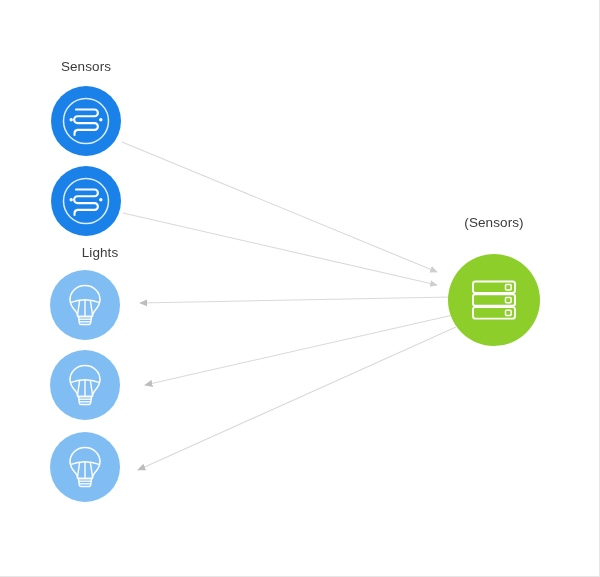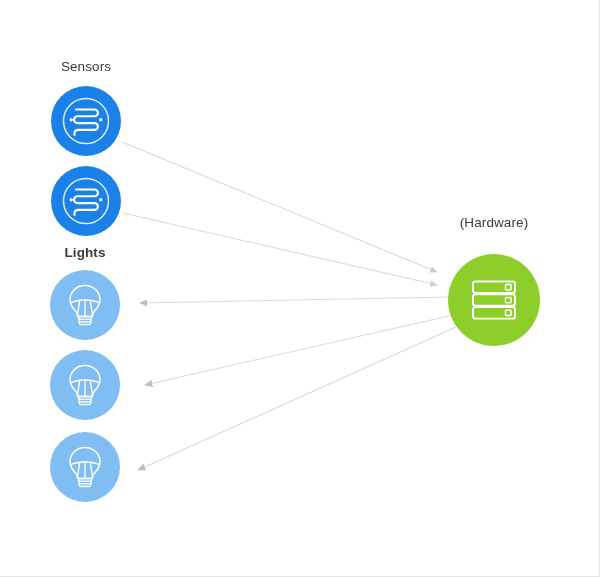--- a/index.html
+++ b/index.html
@@ -96,21 +96,21 @@
 
   <div class="node node-sensor" style="left:51px; top:166px; background:#1A81E8;">
     <svg class="node-icon" width="52" height="52" viewBox="0 0 52 52">
       <circle cx="26" cy="26" r="22.5" fill="none" stroke="#ffffff" stroke-width="1.5" opacity="0.85"></circle>
       <path d="M 16 14.5 L 34.5 14.5 A 3.4 3.4 0 0 1 34.5 21.3 L 17.5 21.3 A 3.4 3.4 0 0 0 17.5 28.1 L 34.5 28.1 A 3.4 3.4 0 0 1 34.5 34.9 L 17.5 34.9 A 3.6 3.6 0 0 0 14.5 38.2 L 14.5 40" fill="none" stroke="#ffffff" stroke-width="2.1" stroke-linecap="round" stroke-linejoin="round"></path>
       <circle cx="11.2" cy="24.8" r="1.7" fill="#ffffff"></circle>
       <circle cx="40.8" cy="24.8" r="1.7" fill="#ffffff"></circle>
     </svg>
   </div>
 
-  <div class="group-label" style="left:35px; top:245px; width:100px;font-weight:bold;">Lights</div>
+  <div class="group-label" style="left:50px; top:245px; width:100px;">Lights</div>
 
   <div class="node node-light" style="left:50px; top:270px; background:#7FBDF2;">
     <svg class="node-icon" width="50" height="50" viewBox="0 0 50 50">
       <path d="M 25 5.5 C 33.6 5.5 40 12 40 19.8 C 40 25.4 36.6 28.6 34.3 31.4 C 32.6 33.5 32.2 35 32.2 36.4 L 17.8 36.4 C 17.8 35 17.4 33.5 15.7 31.4 C 13.4 28.6 10 25.4 10 19.8 C 10 12 16.4 5.5 25 5.5 Z" fill="none" stroke="#ffffff" stroke-width="1.5" stroke-linejoin="round"></path>
       <path d="M 11.1 22.4 C 15.6 20.6 20.2 19.8 25 19.8 C 29.8 19.8 34.4 20.6 38.9 22.4" fill="none" stroke="#ffffff" stroke-width="1.4"></path>
       <line x1="19.6" y1="20.6" x2="17.3" y2="36.4" stroke="#ffffff" stroke-width="1.4"></line>
       <line x1="25" y1="19.8" x2="25" y2="36.4" stroke="#ffffff" stroke-width="1.4"></line>
       <line x1="30.4" y1="20.6" x2="32.7" y2="36.4" stroke="#ffffff" stroke-width="1.4"></line>
       <path d="M 18.4 36.4 L 31.6 36.4 L 30.6 43.2 A 1.6 1.6 0 0 1 29.1 44.5 L 20.9 44.5 A 1.6 1.6 0 0 1 19.4 43.2 Z" fill="none" stroke="#ffffff" stroke-width="1.5" stroke-linejoin="round"></path>
       <line x1="18.8" y1="39.2" x2="31.2" y2="39.2" stroke="#ffffff" stroke-width="1.3"></line>
@@ -138,21 +138,21 @@
       <line x1="19.6" y1="20.6" x2="17.3" y2="36.4" stroke="#ffffff" stroke-width="1.4"></line>
       <line x1="25" y1="19.8" x2="25" y2="36.4" stroke="#ffffff" stroke-width="1.4"></line>
       <line x1="30.4" y1="20.6" x2="32.7" y2="36.4" stroke="#ffffff" stroke-width="1.4"></line>
       <path d="M 18.4 36.4 L 31.6 36.4 L 30.6 43.2 A 1.6 1.6 0 0 1 29.1 44.5 L 20.9 44.5 A 1.6 1.6 0 0 1 19.4 43.2 Z" fill="none" stroke="#ffffff" stroke-width="1.5" stroke-linejoin="round"></path>
       <line x1="18.8" y1="39.2" x2="31.2" y2="39.2" stroke="#ffffff" stroke-width="1.3"></line>
       <line x1="19.1" y1="41.8" x2="30.9" y2="41.8" stroke="#ffffff" stroke-width="1.3"></line>
     </svg>
   </div>
 
   <div class="group-label" style="left:434px; top:215px; width:120px;">
-    <div>(Hardware)</div>
+    <div>(Sensors)</div>
   </div>
 
   <div class="node node-controller" style="left:448px; top:254px; background:#8DCE2B;">
     <svg class="node-icon" width="54" height="54" viewBox="0 0 54 54">
       <rect x="6" y="8.5" width="42" height="11.5" rx="2.4" ry="2.4" fill="none" stroke="#ffffff" stroke-width="1.9"></rect>
       <rect x="38.5" y="11.6" width="5.6" height="5.3" rx="0.9" ry="0.9" fill="none" stroke="#ffffff" stroke-width="1.5"></rect>
 
       <rect x="6" y="21.3" width="42" height="11.5" rx="2.4" ry="2.4" fill="none" stroke="#ffffff" stroke-width="1.9"></rect>
       <rect x="38.5" y="24.4" width="5.6" height="5.3" rx="0.9" ry="0.9" fill="none" stroke="#ffffff" stroke-width="1.5"></rect>
 

